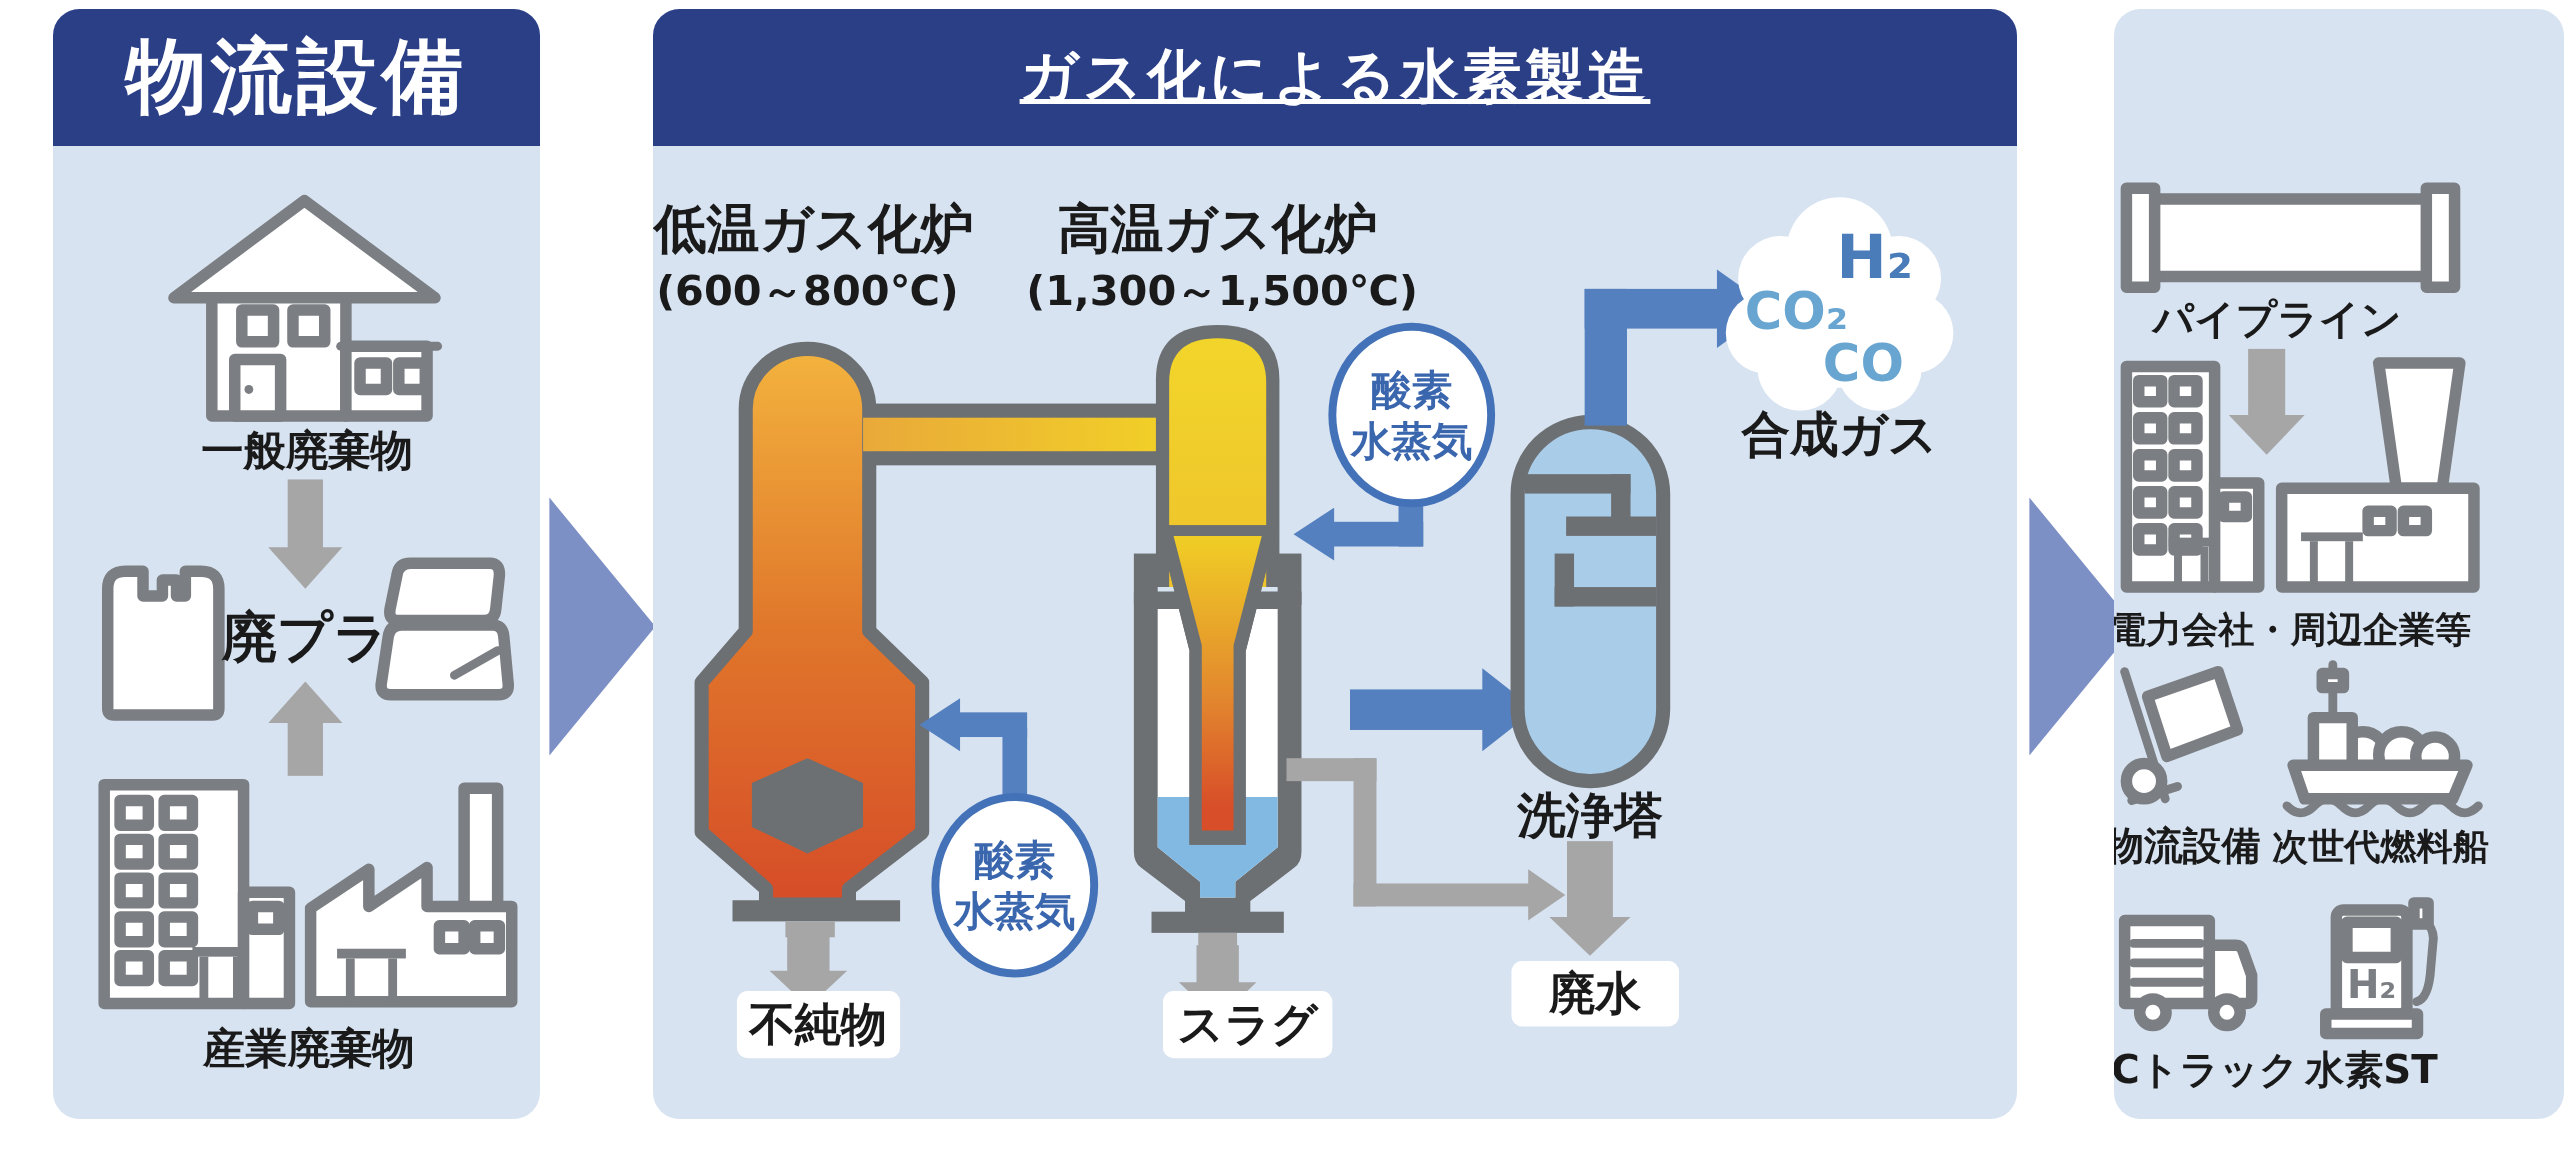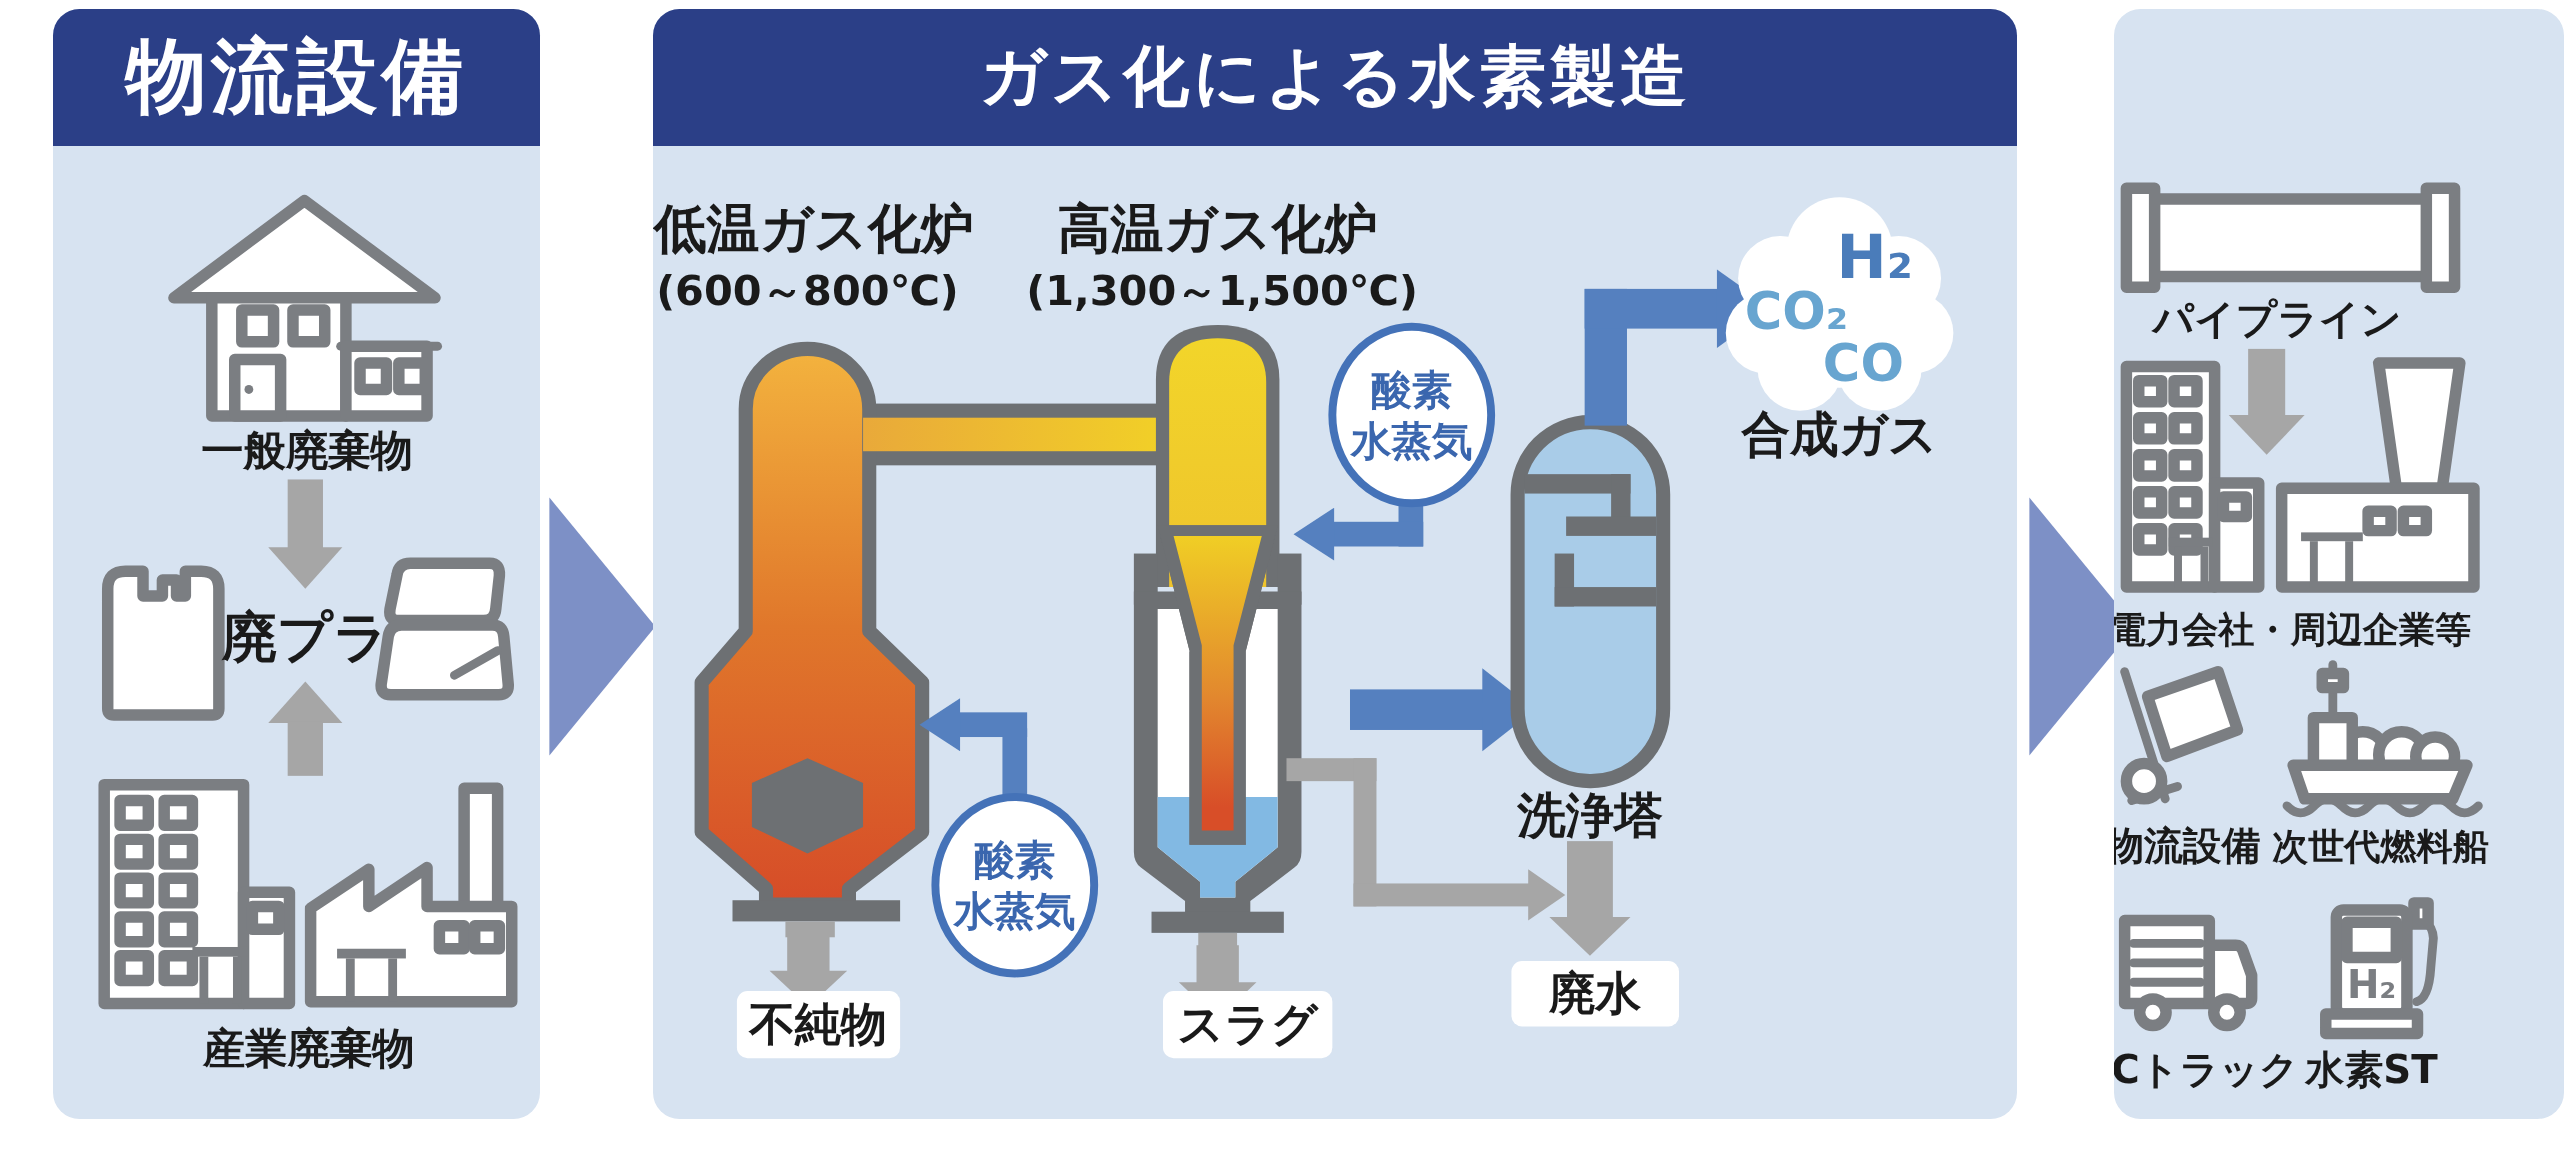--- a/index.html
+++ b/index.html
@@ -6,21 +6,21 @@
   #canvas{position:relative;width:2576px;height:1152px;background:#ffffff;overflow:hidden;
           font-family:"DejaVu Sans","Liberation Sans",sans-serif;}
   .panel{position:absolute;top:8.8px;background:#d7e3f1;border-radius:26.5px;}
   .panel-header{position:absolute;top:0;left:0;right:0;height:137px;background:#2b3f87;
                 border-radius:26.5px 26.5px 0 0;display:flex;align-items:center;justify-content:center;}
   .panel-header span{color:#ffffff;font-weight:bold;letter-spacing:4.4px;}
   #panel-collection{left:53px;width:487px;height:1110px;}
   #panel-gasification{left:653px;width:1364px;height:1110px;}
   #panel-supply{left:2114px;width:450px;height:1110px;}
   #panel-collection .panel-header span{font-size:81px;}
-  #panel-gasification .panel-header span{font-size:66px;}
+  #panel-gasification .panel-header span{font-size:58px;text-decoration:underline;}
   #panel-supply .panel-header span{font-size:72px;}
   .panel-body{position:absolute;top:137px;left:0;}
   .gap-arrow{position:absolute;}
   
   .oline{fill:#ffffff;stroke:#7b7e82;stroke-width:13;stroke-linejoin:round;stroke-linecap:round;}
   .oline-thin{fill:none;stroke:#7b7e82;stroke-width:10;stroke-linejoin:round;stroke-linecap:round;}
   .winfill{fill:#7b7e82;}
   .grayarrow{fill:#a6a6a6;}
   .bluearrow{fill:#5580bf;}
   .ktext{fill:#1a1a1a;font-weight:bold;}

